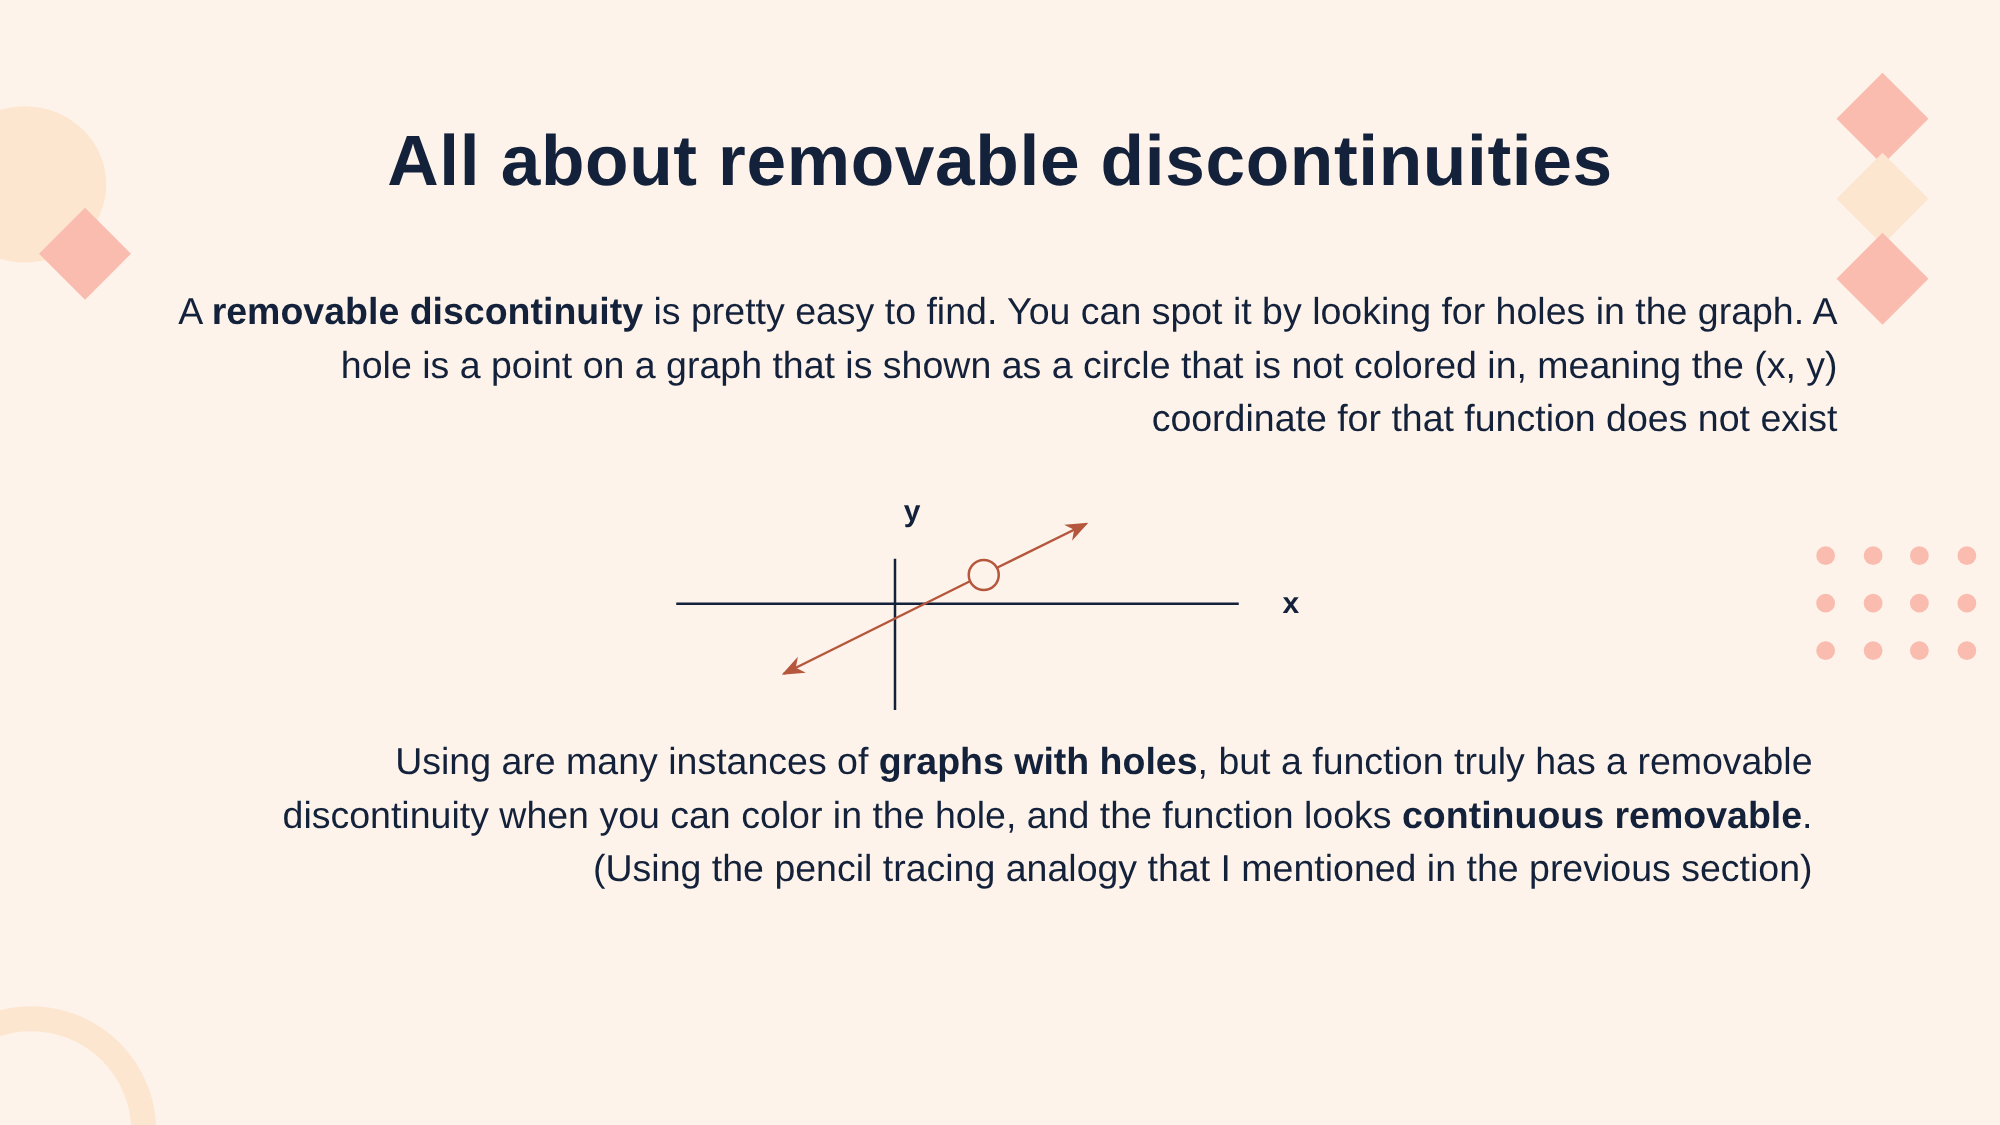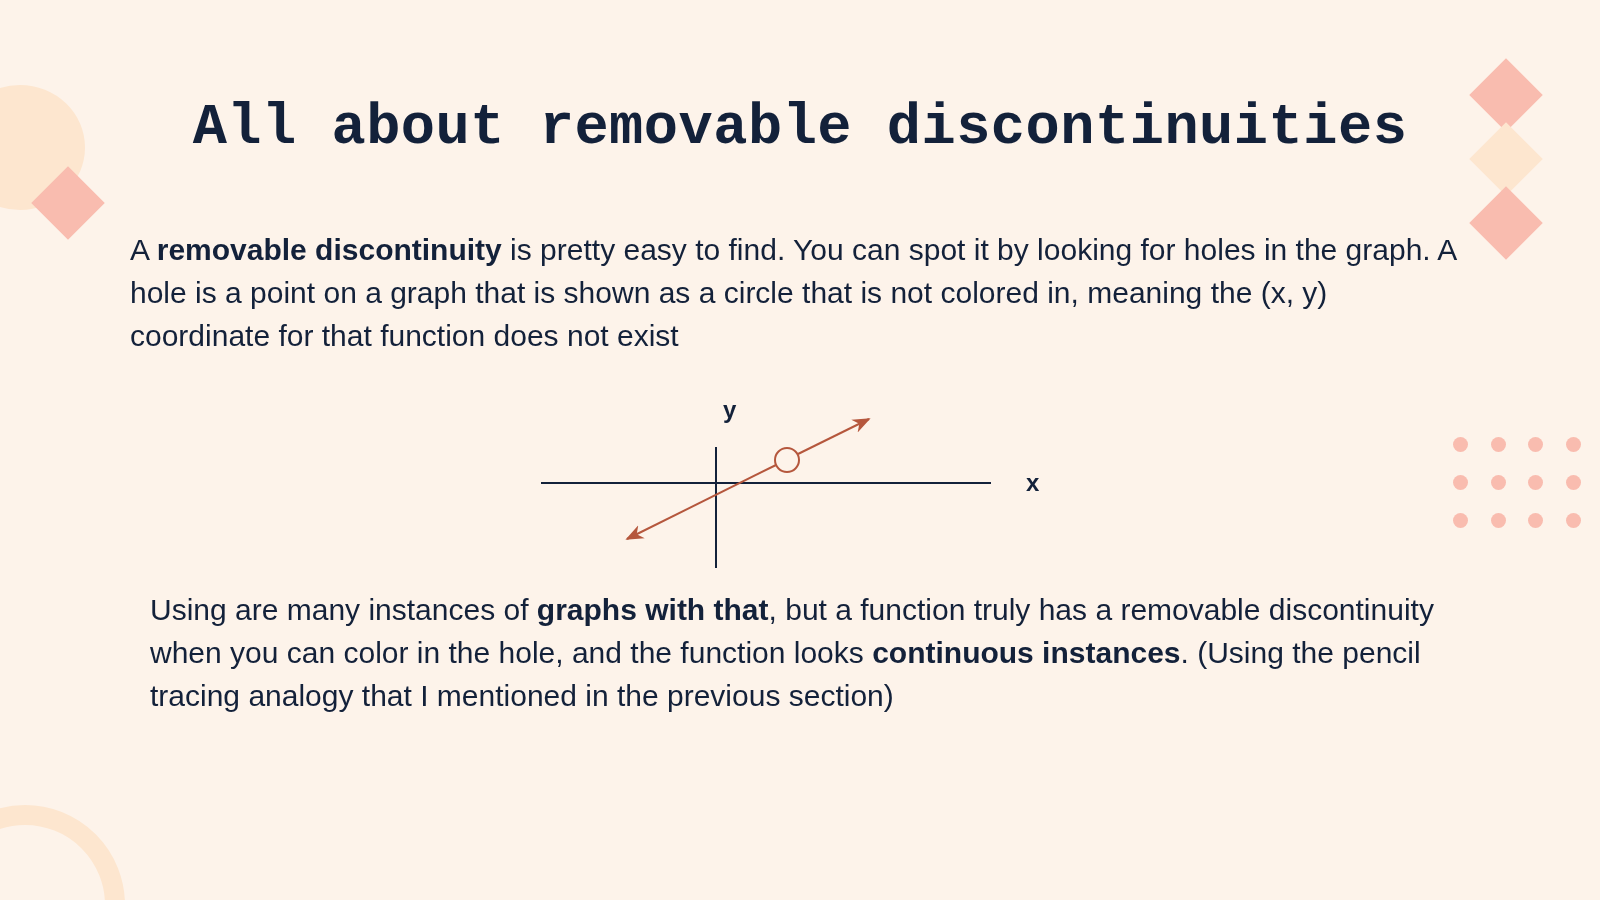--- a/index.html
+++ b/index.html
@@ -51,25 +51,24 @@
     .title {
       position: absolute;
       left: 0; right: 0;
       top: 96px;
       text-align: center;
       font-size: 57px;
       font-weight: bold;
       letter-spacing: 0.5px;
       color: #13213a;
       margin: 0;
-      font-family: Liberation Mono, monospace;
     }
     .para {
       position: absolute;
-      text-align: left;
+      text-align: right;
       font-size: 30px;
       line-height: 43px;
       color: #13213a;
       margin: 0;
     }
     .para b { font-weight: bold; }
     .para-1 { left: 130px; width: 1340px; top: 228px; }
     .para-2 { left: 150px; width: 1300px; top: 588px; }
     .graph {
       position: absolute;
@@ -127,13 +126,13 @@
 
     <line x1="97" y1="149" x2="246" y2="75" stroke="#b5573d" stroke-width="2" marker-start="url(#arrow)"></line>
     <line x1="268" y1="64" x2="339" y2="29" stroke="#b5573d" stroke-width="2" marker-end="url(#arrow)"></line>
 
     <circle cx="257" cy="70" r="12" fill="#fdf3ea" stroke="#b5573d" stroke-width="2"></circle>
   </svg>
   <span class="axis-label label-y">y</span>
   <span class="axis-label label-x">x</span>
 </div>
 
-<p class="para para-2"><span>Using are many instances of </span><b>graphs with that</b><span>, but a function truly has a removable discontinuity when you can color in the hole, and the function looks </span><b>continuous instances</b><span>. (Using the pencil tracing analogy that I mentioned in the previous section)</span></p>
+<p class="para para-2"><span>Using are many instances of </span><b>graphs with holes</b><span>, but a function truly has a removable discontinuity when you can color in the hole, and the function looks </span><b>continuous removable</b><span>. (Using the pencil tracing analogy that I mentioned in the previous section)</span></p>
 
 </body></html>

